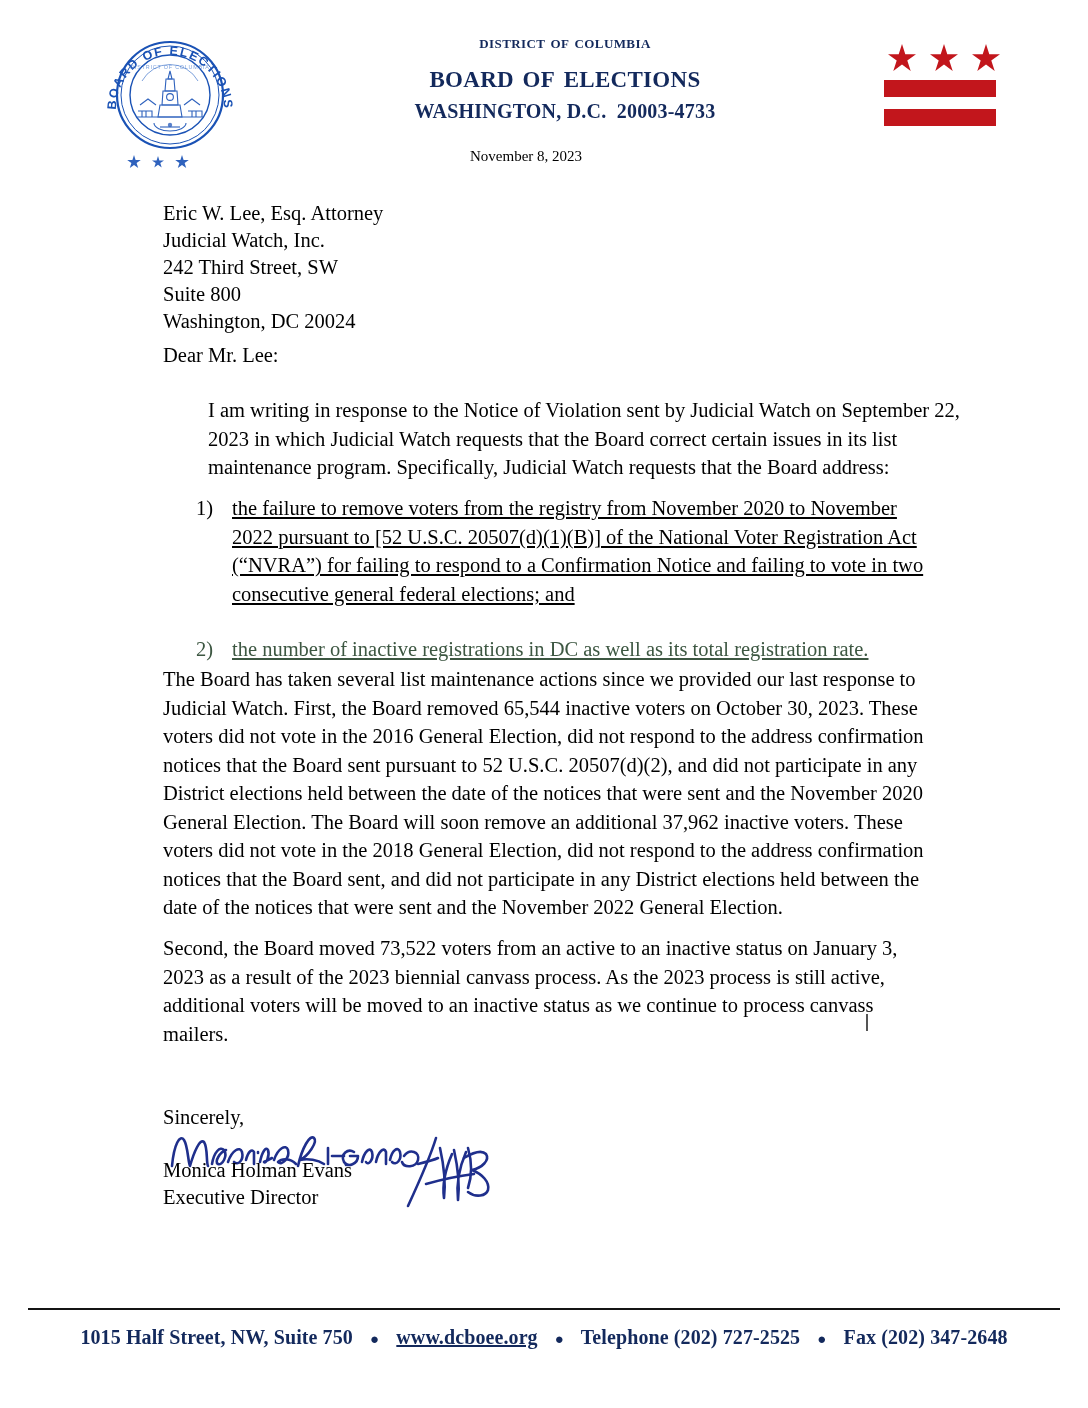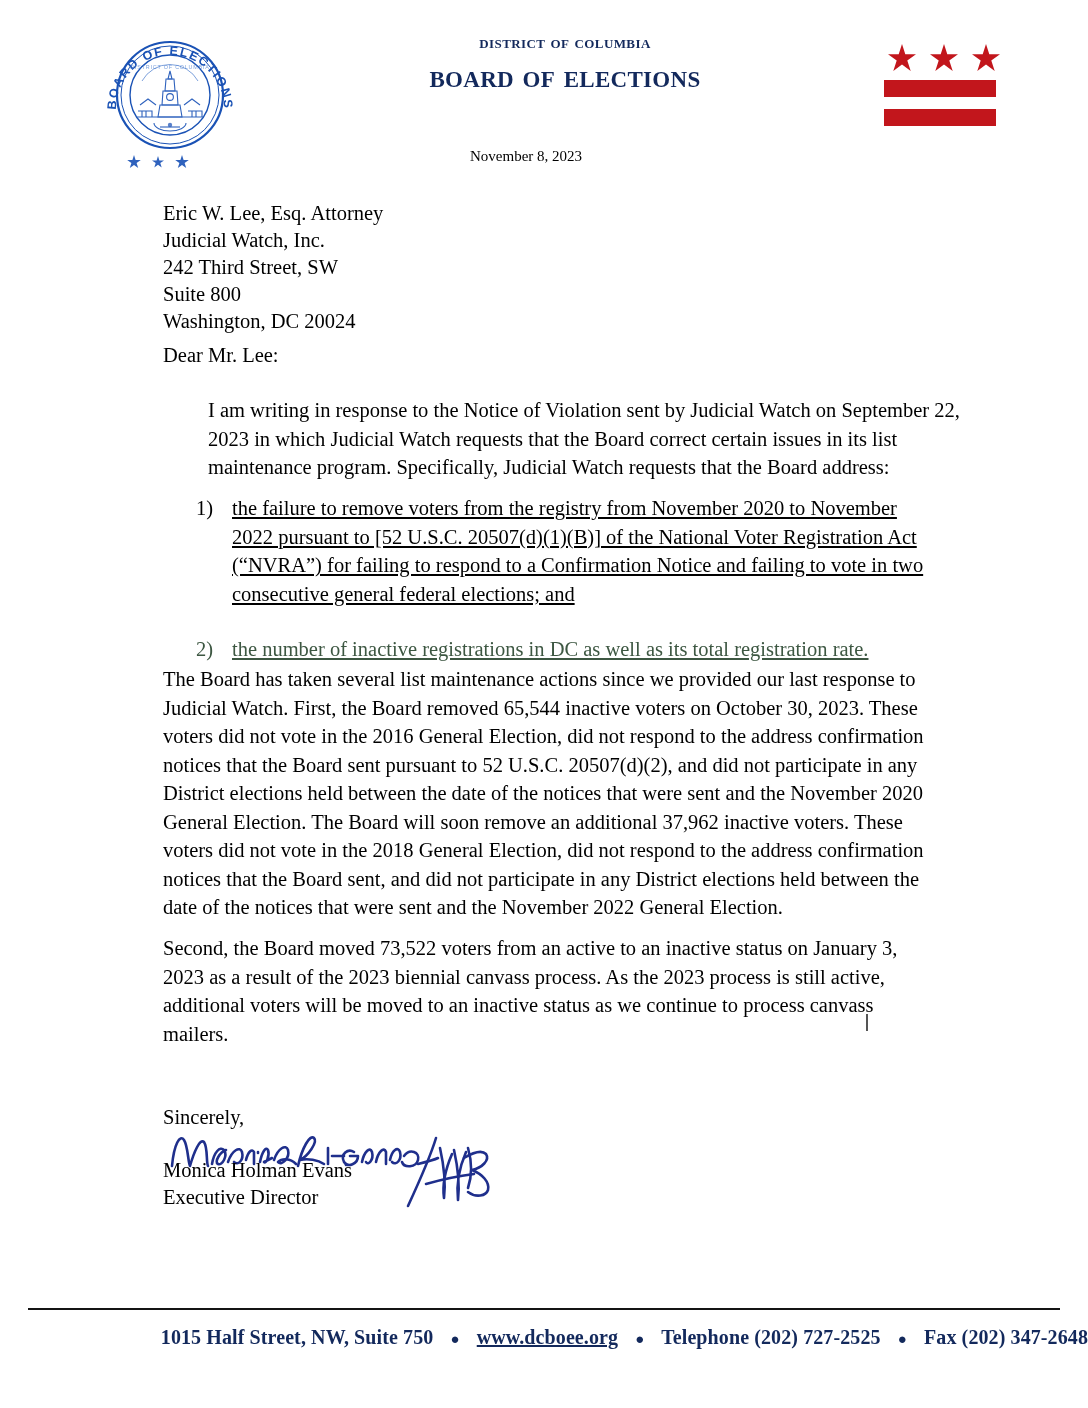--- a/index.html
+++ b/index.html
@@ -182,21 +182,21 @@
     top: 1308px;
     width: 1032px;
     height: 2px;
     background: #141414;
   }
   .footer {
     position: absolute;
     left: 0;
     top: 1326px;
     width: 1088px;
-    text-align: right;
+    text-align: center;
     color: #13295c;
     font-size: 20px;
     font-weight: bold;
     letter-spacing: 0.1px;
   }
   .footer .sep {
     display: inline-block;
     padding: 0 12px;
     font-size: 15px;
     vertical-align: middle;
@@ -255,20 +255,21 @@
           <polygon points="38,4 39.6,9 44.8,9 40.6,12 42.2,17 38,14 33.8,17 35.4,12 31.2,9 36.4,9"></polygon>
           <polygon points="62,5 63.4,9.4 68,9.4 64.3,12.1 65.7,16.5 62,13.8 58.3,16.5 59.7,12.1 56,9.4 60.6,9.4"></polygon>
           <polygon points="86,4 87.6,9 92.8,9 88.6,12 90.2,17 86,14 81.8,17 83.4,12 79.2,9 84.4,9"></polygon>
         </g>
       </svg>
     </div>
 
     <div class="header-text">
       <div class="hdr-line1">District of Columbia</div>
       <div class="hdr-line2">Board of Elections</div>
+      <div class="hdr-line3">WASHINGTON, D.C.  20003-4733</div>
     </div>
 
     <div class="dcflag">
       <div class="flag-stars">
         <svg width="28" height="27" viewBox="0 0 28 27" aria-hidden="true">
             <polygon points="14,0 17.3,10.3 28,10.3 19.3,16.6 22.7,27 14,20.6 5.3,27 8.7,16.6 0,10.3 10.7,10.3" fill="#c2161c"></polygon>
           </svg>
         <svg width="28" height="27" viewBox="0 0 28 27" aria-hidden="true">
             <polygon points="14,0 17.3,10.3 28,10.3 19.3,16.6 22.7,27 14,20.6 5.3,27 8.7,16.6 0,10.3 10.7,10.3" fill="#c2161c"></polygon>
           </svg>

